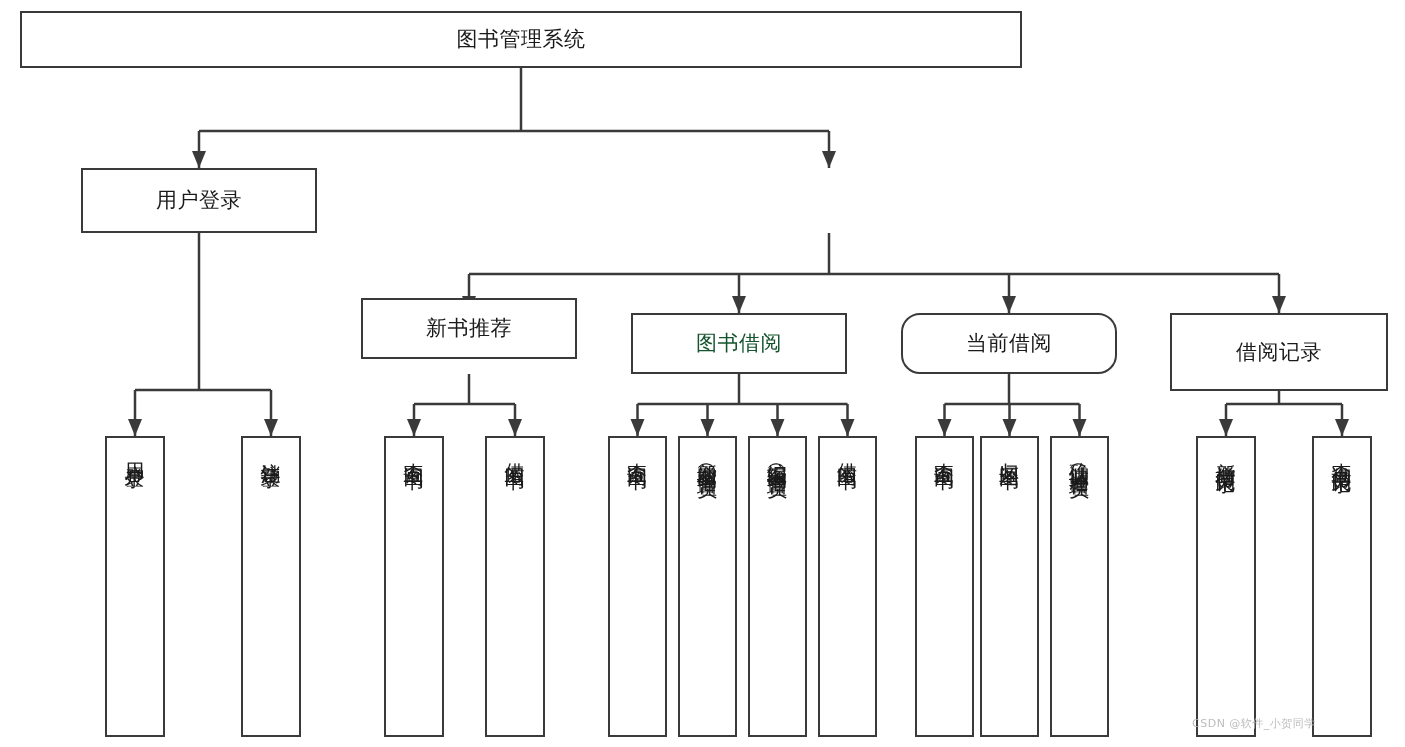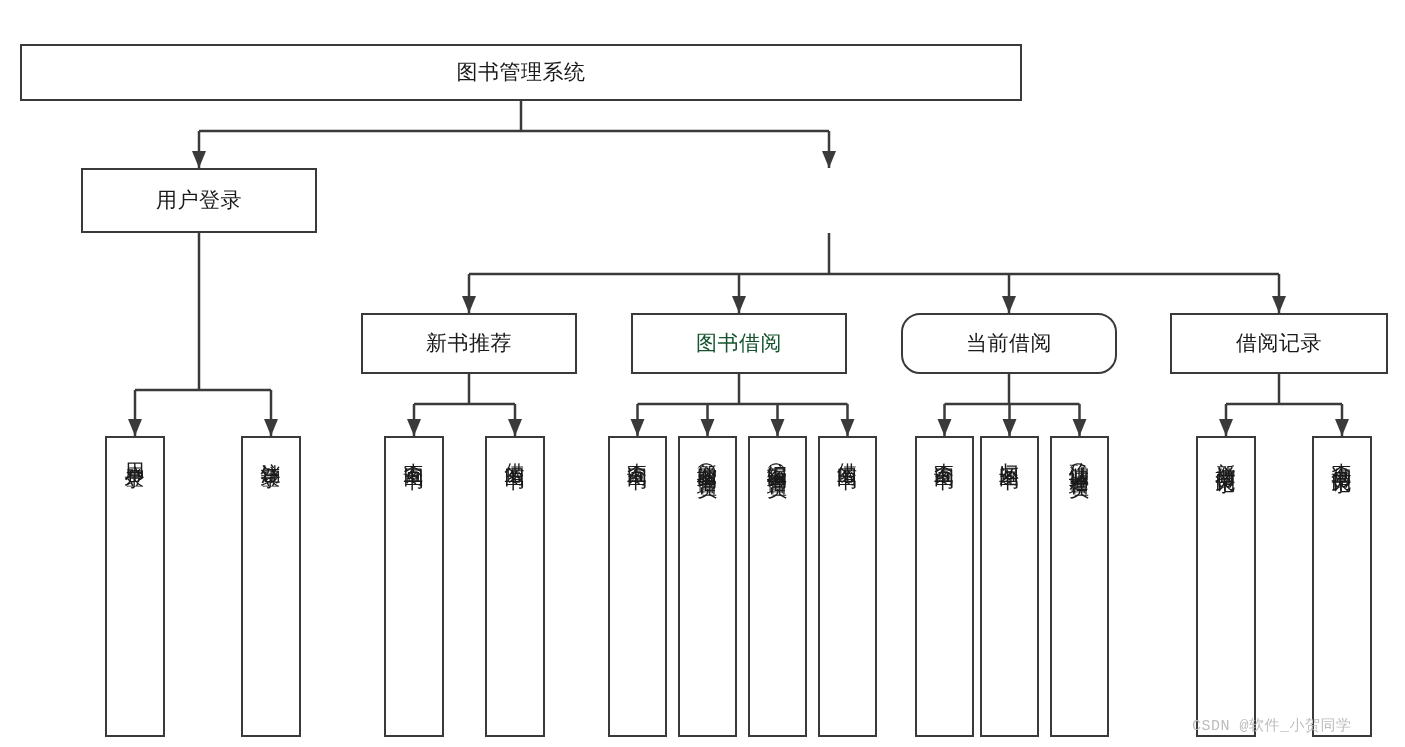--- a/index.html
+++ b/index.html
@@ -58,26 +58,25 @@
   .node.v .label {
     writing-mode: vertical-rl;
     text-orientation: upright;
     font-size: 20px;
     letter-spacing: 2.5px;
     line-height: 1;
   }
   .watermark {
     position: absolute;
     color: #bdbdbd;
-    font-size: 15px;
+    font-size: 11px;
     letter-spacing: 0.5px;
     z-index: 3;
     white-space: pre;
     pointer-events: none;
-    font-family: Liberation Mono, monospace;
   }
 </style>
 </head>
 <body>
 
 <div id="canvas">
   <svg id="edges" viewBox="0 0 1405 747">
       <line x1="521" y1="68" x2="521" y2="131" stroke="#3a3a3a" stroke-width="2.5"></line>
       <line x1="199" y1="131" x2="829" y2="131" stroke="#3a3a3a" stroke-width="2.5"></line>
       <line x1="199" y1="131" x2="199" y2="168" stroke="#3a3a3a" stroke-width="2.5"></line>
@@ -125,36 +124,36 @@
       <line x1="1079.5" y1="404" x2="1079.5" y2="436" stroke="#3a3a3a" stroke-width="2.5"></line>
       <polygon points="1072.5,419 1086.5,419 1079.5,436" fill="#3a3a3a"></polygon>
       <line x1="1279" y1="374" x2="1279" y2="404" stroke="#3a3a3a" stroke-width="2.5"></line>
       <line x1="1226" y1="404" x2="1342" y2="404" stroke="#3a3a3a" stroke-width="2.5"></line>
       <line x1="1226" y1="404" x2="1226" y2="436" stroke="#3a3a3a" stroke-width="2.5"></line>
       <polygon points="1219,419 1233,419 1226,436" fill="#3a3a3a"></polygon>
       <line x1="1342" y1="404" x2="1342" y2="436" stroke="#3a3a3a" stroke-width="2.5"></line>
       <polygon points="1335,419 1349,419 1342,436" fill="#3a3a3a"></polygon>
     </svg>
   <div class="watermark" style="left: 1192px; top: 716px; color: rgb(189, 189, 189);">CSDN @软件_小贺同学</div>
-<div class="node h root" style="left: 20px; top: 11px; width: 1002px; height: 57px; border-color: rgb(58, 58, 58); background: rgb(255, 255, 255); margin-top: 33px;">
+<div class="node h root" style="left: 20px; top: 11px; width: 1002px; height: 57px; border-color: rgb(58, 58, 58); background: rgb(255, 255, 255);">
       <span class="label" style="color: rgb(26, 26, 26);">图书管理系统</span>
     </div>
     <div class="node h" style="left: 81px; top: 168px; width: 236px; height: 65px; border-color: rgb(58, 58, 58); background: rgb(255, 255, 255);">
       <span class="label" style="color: rgb(26, 26, 26);">用户登录</span>
     </div>
-    <div class="node h" style="left: 361px; top: 313px; width: 216px; height: 61px; border-color: rgb(58, 58, 58); background: rgb(255, 255, 255);">
+    <div class="node h" style="left: 361px; top: 298px; width: 216px; height: 61px; border-color: rgb(58, 58, 58); background: rgb(255, 255, 255);">
       <span class="label" style="color: rgb(26, 26, 26);">新书推荐</span>
     </div>
     <div class="node h" style="left: 631px; top: 313px; width: 216px; height: 61px; border-color: rgb(58, 58, 58); background: rgb(255, 255, 255);">
       <span class="label" style="color: #14532d;">图书借阅</span>
     </div>
     <div class="node h" style="left: 901px; top: 313px; width: 216px; height: 61px; border-color: rgb(58, 58, 58); background: rgb(255, 255, 255); border-radius: 19px;">
       <span class="label" style="color: rgb(26, 26, 26);">当前借阅</span>
     </div>
-    <div class="node h" style="left: 1170px; top: 313px; width: 218px; height: 61px; border-color: rgb(58, 58, 58); background: rgb(255, 255, 255);">
+    <div class="node h" style="left: 1170px; top: 313px; width: 218px; height: 78px; border-color: rgb(58, 58, 58); background: rgb(255, 255, 255);">
       <span class="label" style="color: rgb(26, 26, 26);">借阅记录</span>
     </div>
     <div class="node v" style="left: 105px; top: 436px; width: 60px; height: 301px; border-color: rgb(58, 58, 58); background: rgb(255, 255, 255);">
       <span class="label" style="color: rgb(26, 26, 26);">用户登录</span>
     </div>
     <div class="node v" style="left: 241px; top: 436px; width: 60px; height: 301px; border-color: rgb(58, 58, 58); background: rgb(255, 255, 255);">
       <span class="label" style="color: rgb(26, 26, 26);">注销登录</span>
     </div>
     <div class="node v" style="left: 384px; top: 436px; width: 60px; height: 301px; border-color: rgb(58, 58, 58); background: rgb(255, 255, 255);">
       <span class="label" style="color: rgb(26, 26, 26);">查询图书</span>

